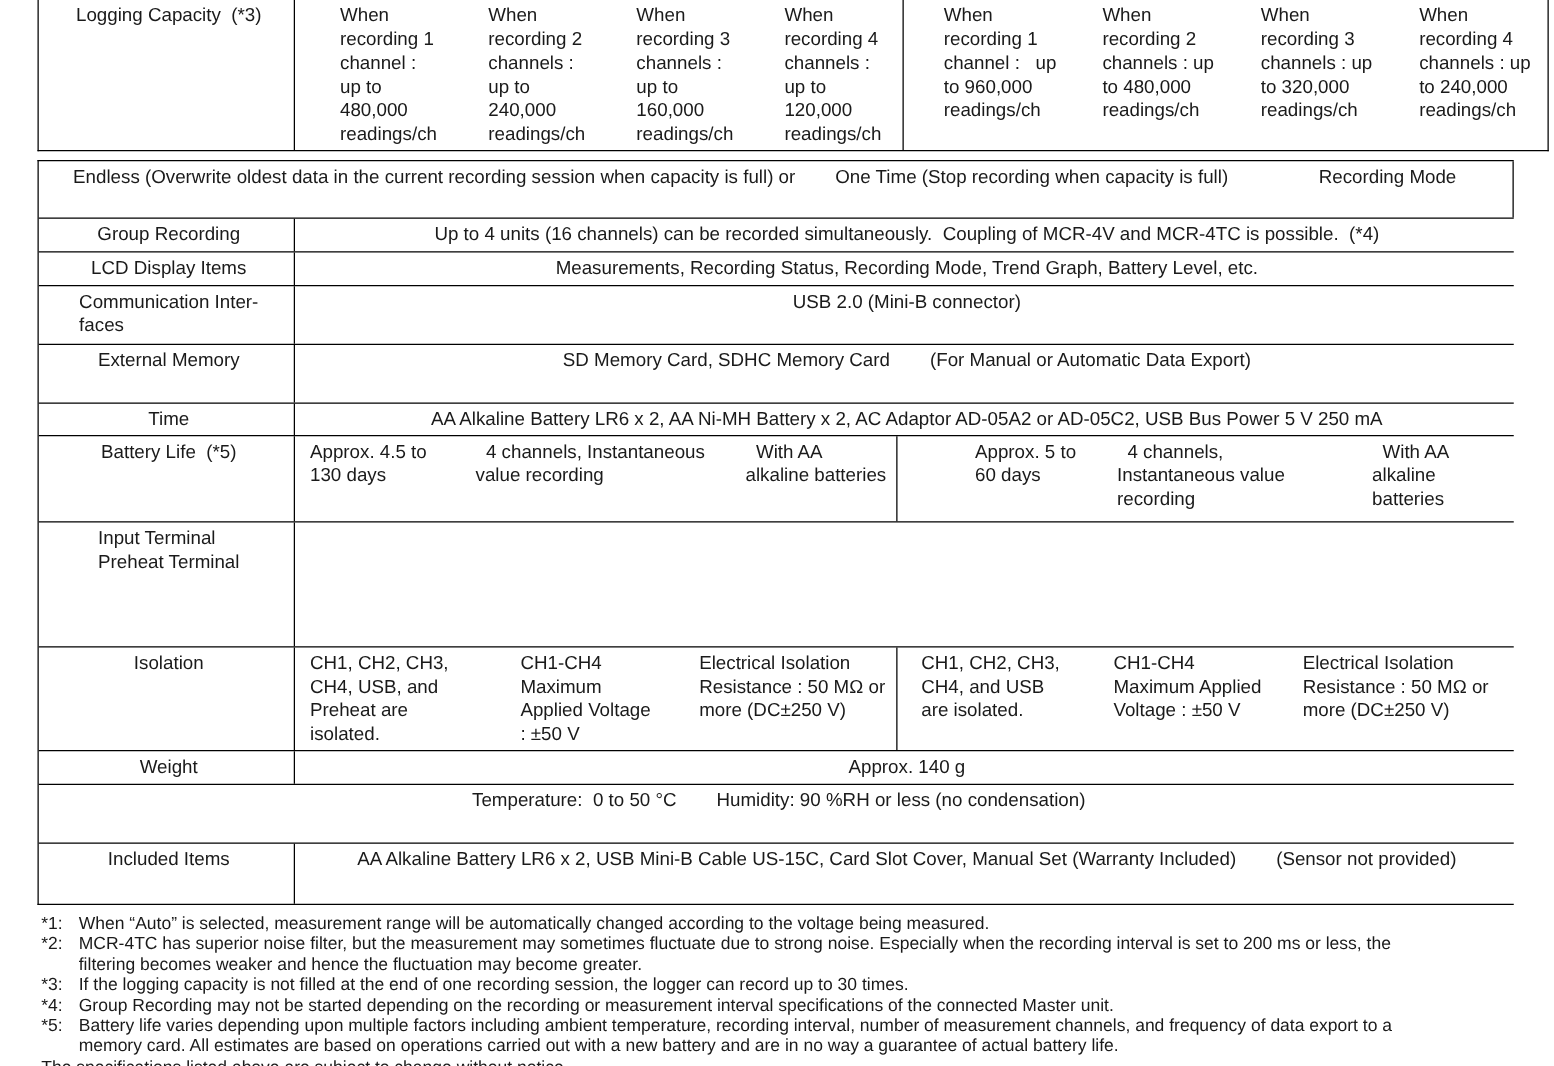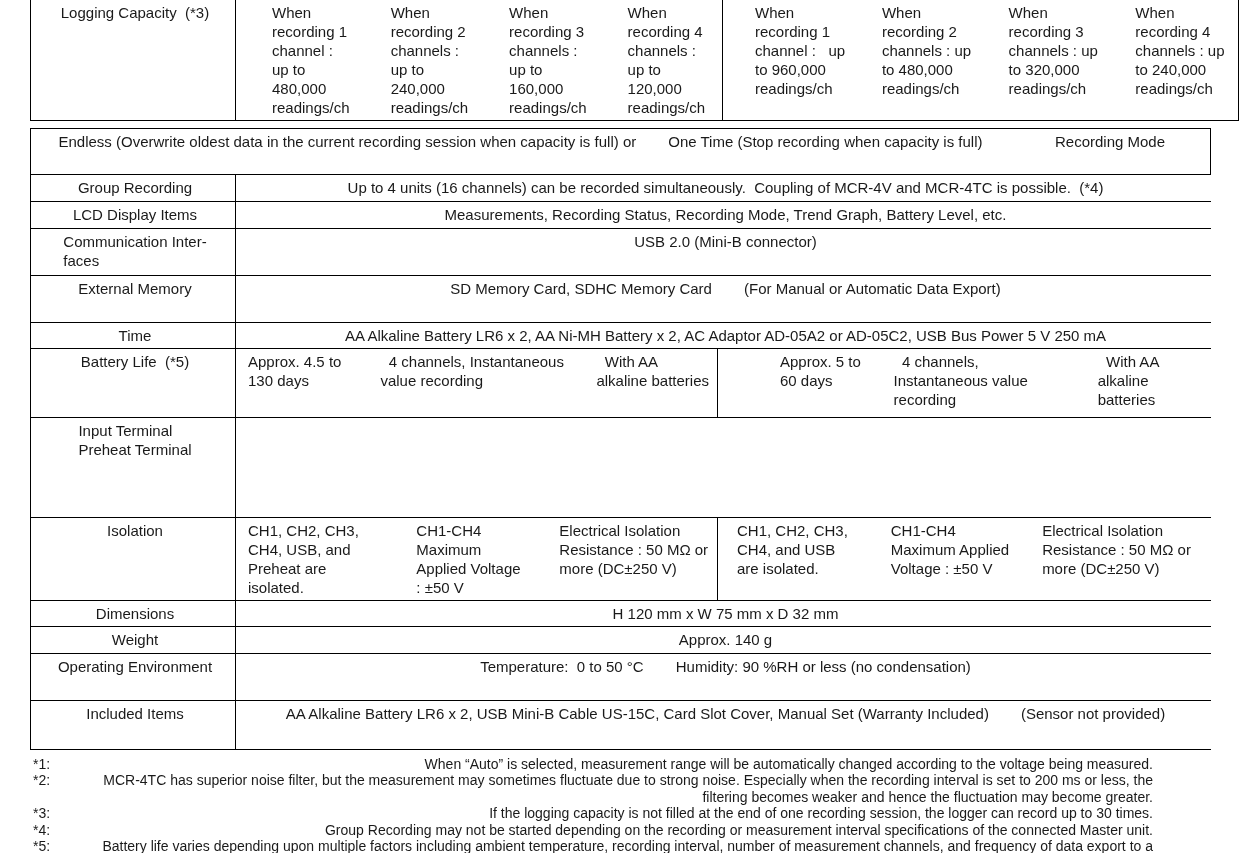--- a/index.html
+++ b/index.html
@@ -89,21 +89,20 @@
     display: flex;
   }
   .fn-marker {
     flex: none;
     width: 30px;
     white-space: pre;
   }
   .fn-text {
     flex: 1;
     white-space: pre-wrap;
-    text-align: right;
   }
   .closing-note {
     white-space: pre-wrap;
   }
 </style>
 </head>
 <body>
 
 <div class="page">
 
@@ -218,42 +217,31 @@
         <div class="txt">CH1-CH4 Maximum Applied Voltage : ±50 V</div>
         <div class="txt">Electrical Isolation Resistance : 50 MΩ or more (DC±250 V)</div>
       </div>
       <div class="cell content-cell sub-right isolation-right">
         <div class="txt">CH1, CH2, CH3, CH4, and USB are isolated.</div>
         <div class="txt">CH1-CH4 Maximum Applied Voltage : ±50 V</div>
         <div class="txt">Electrical Isolation Resistance : 50 MΩ or more (DC±250 V)</div>
       </div>
     </div>
 
-    <div class="row h26">
-      <div class="cell label-cell">
-        <div class="txt">Dimensions</div>
-      </div>
-      <div class="cell content-cell">
-        <div class="txt">H 120 mm x W 75 mm x D 32 mm</div>
-      </div>
-    </div>
 
     <div class="row h27">
       <div class="cell label-cell">
         <div class="txt">Weight</div>
       </div>
       <div class="cell content-cell">
         <div class="txt">Approx. 140 g</div>
       </div>
     </div>
 
     <div class="row h47">
-      <div class="cell label-cell">
-        <div class="txt">Operating Environment</div>
-      </div>
       <div class="cell content-cell">
         <div class="txt">Temperature:  0 to 50 °C</div>
         <div class="txt">Humidity: 90 %RH or less (no condensation)</div>
       </div>
     </div>
 
     <div class="row h48">
       <div class="cell label-cell">
         <div class="txt">Included Items</div>
       </div>

